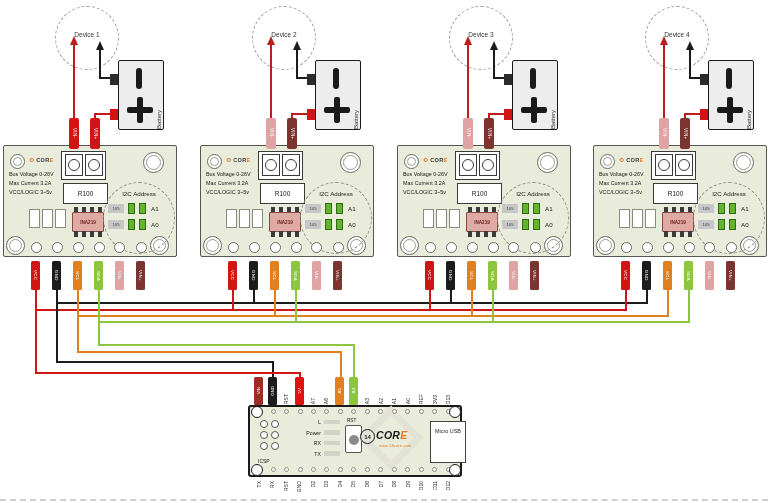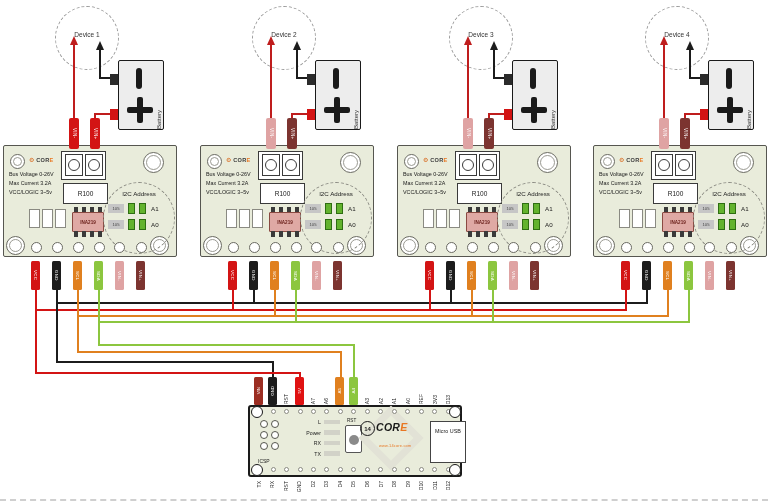--- a/index.html
+++ b/index.html
@@ -66,21 +66,21 @@
   .icsp i{width:8px;height:8px;border:1.2px solid #55554d;border-radius:50%;background:#fff;}
   .icsp-label{position:absolute;left:8px;top:51px;font-size:5px;color:#222;}
   .leds{position:absolute;left:34px;top:12px;display:flex;flex-direction:column;gap:4.5px;}
   .ledrow{display:flex;align-items:center;justify-content:flex-end;width:56px;}
   .ledrow span{font-size:5.2px;color:#222;margin-right:3px;}
   .ledrow i{width:16px;height:4.5px;background:#d2d2c8;}
   .rst-label{position:absolute;left:97px;top:11px;font-size:4.6px;color:#222;}
   .rst-btn{position:absolute;left:95px;top:18px;width:17px;height:28px;background:#fff;border:1.2px solid #555;border-radius:2px;}
   .rst-btn i{position:absolute;left:3px;top:9px;width:10px;height:10px;background:#8a8a8a;border-radius:50%;}
   .watermark{position:absolute;left:118px;top:8px;width:46px;height:46px;border:7px solid #e2e2d6;transform:rotate(45deg);}
-  .nlogo{position:absolute;left:110px;top:14px;display:flex;align-items:flex-start;}
+  .nlogo{position:absolute;left:110px;top:22px;display:flex;align-items:flex-start;}
   .nlogo .circ{width:15px;height:15px;border:1.8px solid #1a1a1a;border-radius:50%;display:flex;align-items:center;justify-content:center;font-size:6px;font-weight:bold;}
   .nlogo .word{font-size:10.5px;font-weight:bold;font-style:italic;letter-spacing:.3px;margin-left:1px;}
   .nlogo .accent{color:#e87722;}
   .nlogo-url{position:absolute;left:129px;top:36px;font-size:3.9px;color:#e87722;letter-spacing:.2px;}
   .usb{position:absolute;left:180px;top:14px;width:36px;height:42px;background:#fff;border:1.5px solid #444;display:flex;align-items:flex-start;justify-content:center;text-align:center;font-size:5.4px;padding-top:6px;color:#222;z-index:4;}
   .nstubs{position:absolute;left:252px;top:377px;width:203px;height:28px;display:flex;z-index:2;}
   .npin{flex:1;position:relative;}
   .npin .stub{position:absolute;left:50%;top:0;margin-left:-4.5px;width:9px;height:28px;border-radius:1.5px;display:flex;align-items:center;justify-content:center;}
   .npin .stub i{writing-mode:vertical-rl;transform:rotate(180deg);font-size:4.4px;color:#fff;font-style:normal;position:static;}
   .npin .plain{position:absolute;left:50%;bottom:1px;writing-mode:vertical-rl;transform:translateX(-50%) rotate(180deg);font-size:5px;color:#222;}

